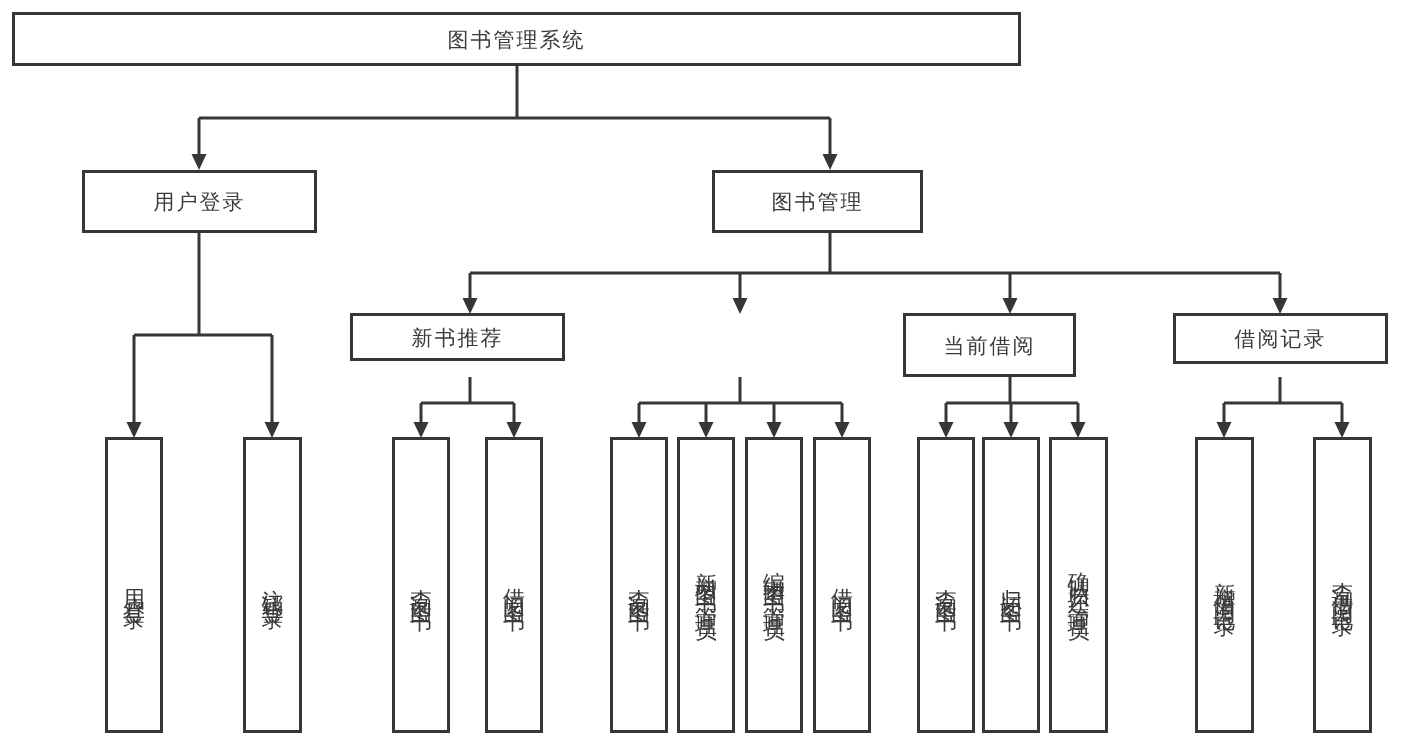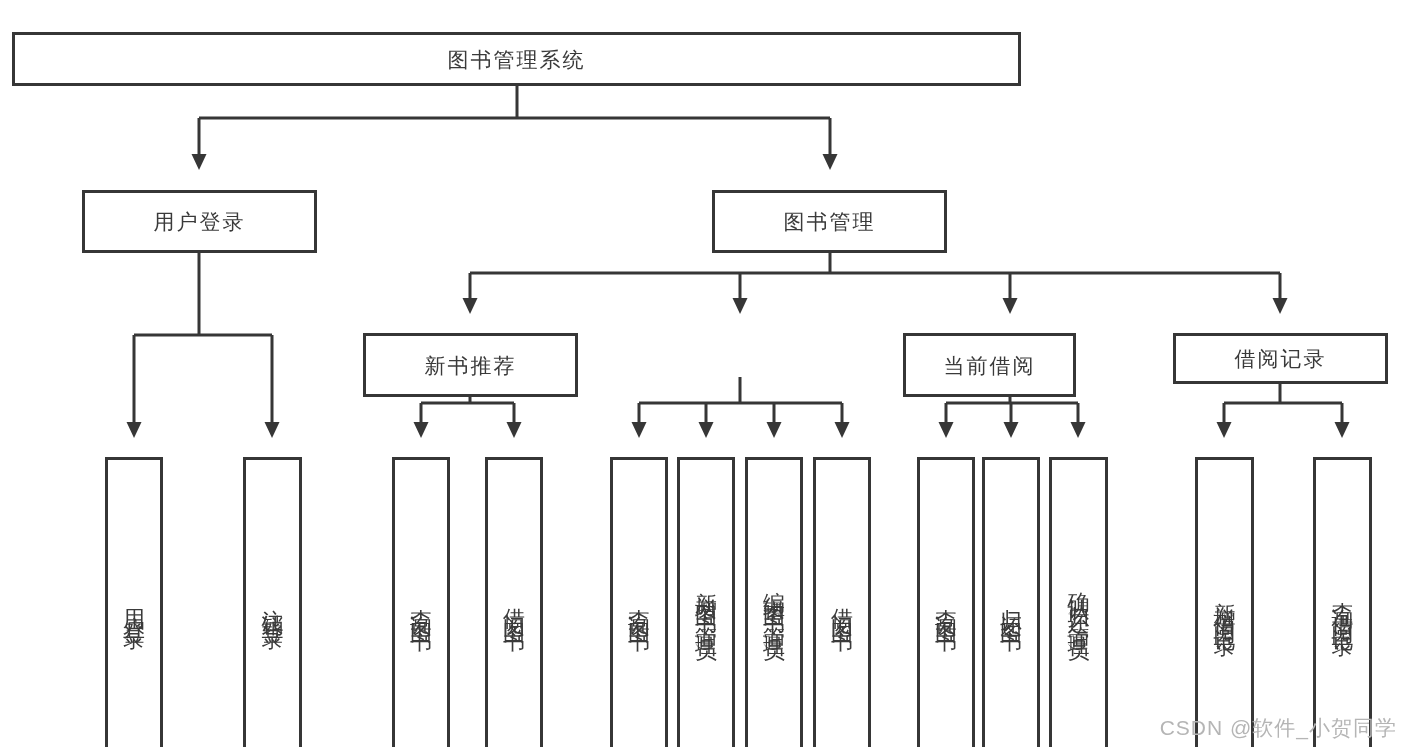--- a/index.html
+++ b/index.html
@@ -24,40 +24,39 @@
   .node {
     position: absolute;
     box-sizing: border-box;
     border: 3px solid #363636;
     background: #ffffff;
     color: #3a3a3a;
     display: flex;
     align-items: center;
     justify-content: center;
     text-align: center;
-    margin-top: 20px;
   }
   .hbox {
     font-size: 21px;
     letter-spacing: 2px;
     line-height: 1;
     white-space: nowrap;
   }
   .vbox {
     writing-mode: vertical-rl;
     text-orientation: mixed;
     font-size: 22px;
     letter-spacing: 7px;
     line-height: 1;
   }
   
   .n-root          { left: 12px;   top: 12px;  width: 1009px; height: 54px; }
   .n-user-login    { left: 82px;   top: 170px; width: 235px;  height: 63px; }
-  .n-book-mgmt     { left: 712px;  top: 170px; width: 235px;  height: 63px; }
-  .n-new-book-rec  { left: 363px;  top: 313px; width: 215px;  height: 64px; }
+  .n-book-mgmt     { left: 712px;  top: 170px; width: 211px;  height: 63px; }
+  .n-new-book-rec  { left: 350px;  top: 313px; width: 215px;  height: 48px; }
   .n-book-borrow   { left: 633px;  top: 313px; width: 215px;  height: 64px; }
   .n-current-borrow{ left: 903px;  top: 313px; width: 173px;  height: 64px; }
   .n-borrow-record { left: 1173px; top: 313px; width: 215px;  height: 51px; }
   .n-leaf-user-login { left: 105px;  top: 437px; width: 58px; height: 296px; }
   .n-leaf-logout     { left: 243px;  top: 437px; width: 59px; height: 296px; }
   .n-nbr-query       { left: 392px;  top: 437px; width: 58px; height: 296px; }
   .n-nbr-borrow      { left: 485px;  top: 437px; width: 58px; height: 296px; }
   .n-bb-query        { left: 610px;  top: 437px; width: 58px; height: 296px; }
   .n-bb-add          { left: 677px;  top: 437px; width: 58px; height: 296px; }
   .n-bb-edit         { left: 745px;  top: 437px; width: 58px; height: 296px; }
@@ -136,14 +135,13 @@
   <div class="node vbox n-bb-edit">编辑图书（管理员）</div>
   <div class="node vbox n-bb-borrow">借阅图书</div>
 
   <div class="node vbox n-cb-query">查询图书</div>
   <div class="node vbox n-cb-return">归还图书</div>
   <div class="node vbox n-cb-confirm">确认归还（管理员）</div>
 
   <div class="node vbox n-br-add">新增借阅记录</div>
   <div class="node vbox n-br-query">查询借阅记录</div>
 
-  <div id="watermark">CSDN @软件_小贺同学</div>
 </div>
 
 </body></html>

